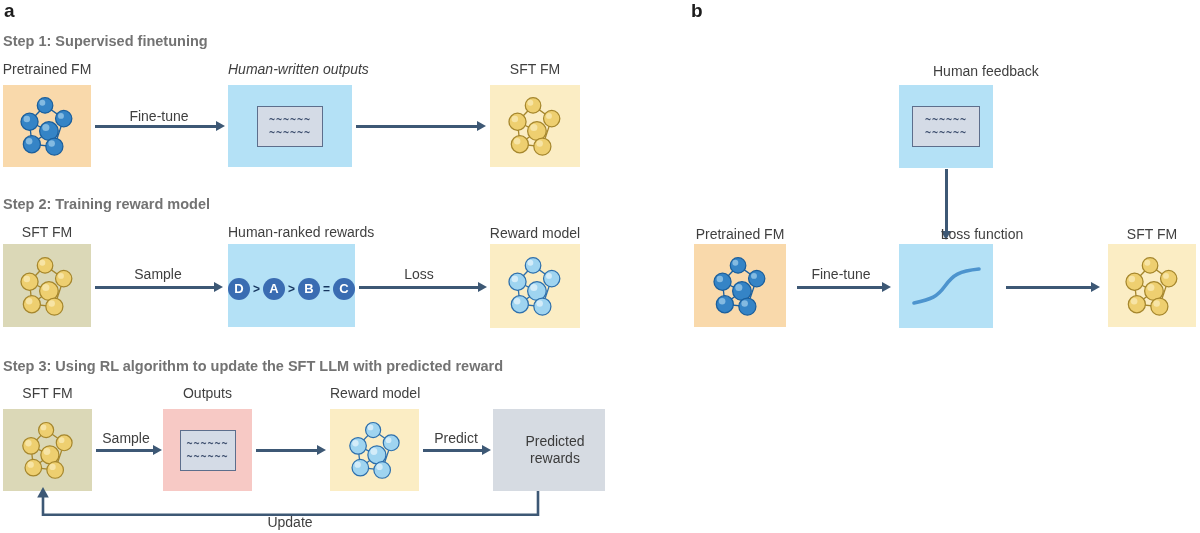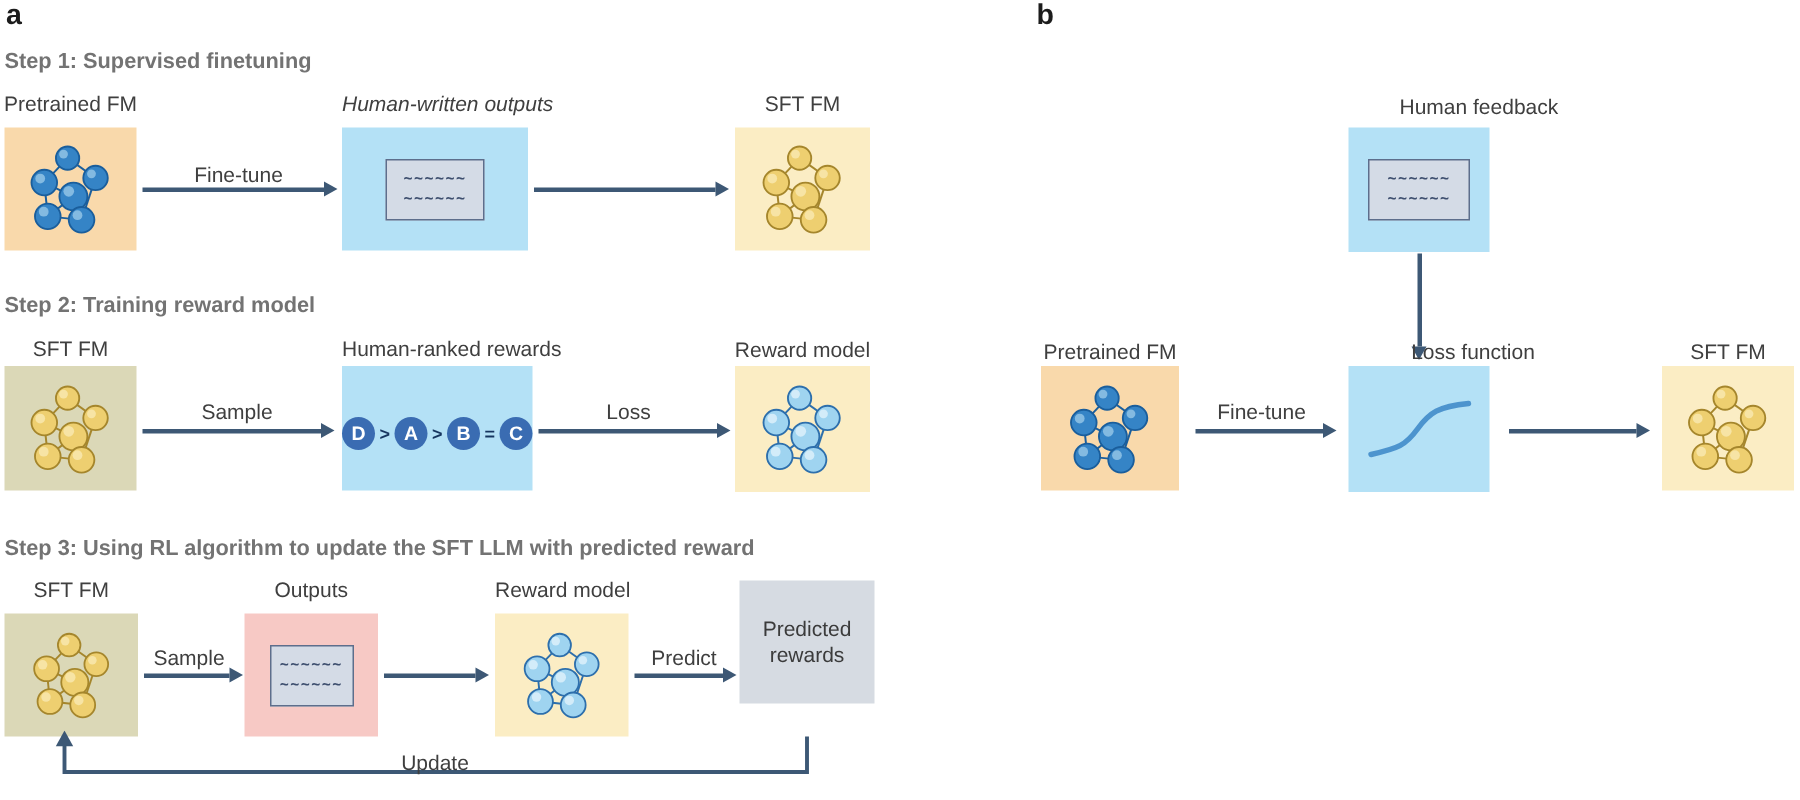--- a/index.html
+++ b/index.html
@@ -186,29 +186,29 @@
 <div class="abs node-label" style="left:330px;top:385px;width:89px;">Reward model</div>
 <div class="box box-yellow" style="left:330px;top:409px;width:89px;height:82px;">
   <svg class="net net-lightblue" viewBox="0 0 85 85" width="64" height="64">
       <use href="#netg"></use>
     </svg>
 </div>
 
 <div class="arr" style="left:423px;top:449px;width:59px;"></div>
 <div class="arrow-label" style="left:406px;top:430px;width:100px;">Predict</div>
 
-<div class="box box-gray" style="left:493px;top:387px;width:90px;height:82px;">
+<div class="box box-gray" style="left:493px;top:409px;width:100px;height:82px;padding-left:12px;">
   <span class="predicted-text">Predicted rewards</span>
 </div>
 
 <svg class="abs" style="left:35px;top:487px;" width="520" height="35">
   <path d="M 503,4 L 503,27.7 L 8,27.7 L 8,9" fill="none" stroke="#3D5875" stroke-width="2.6"></path>
   <path d="M 8,0 L 2.2,10.5 L 13.8,10.5 Z" fill="#3D5875"></path>
 </svg>
-<div class="arrow-label" style="left:240px;top:500px;width:100px;">Update</div>
+<div class="arrow-label" style="left:240px;top:514px;width:100px;">Update</div>
 
 <div class="abs panel-letter" style="left:691px;top:0px;">b</div>
 
 <div class="abs node-label" style="left:933px;top:63px;width:94px;">Human feedback</div>
 <div class="box box-blue" style="left:899px;top:85px;width:94px;height:83px;">
   <div class="doc" style="width:68px;height:41px;">
     <span>~~~~~~</span>
     <span>~~~~~~</span>
   </div>
 </div>

